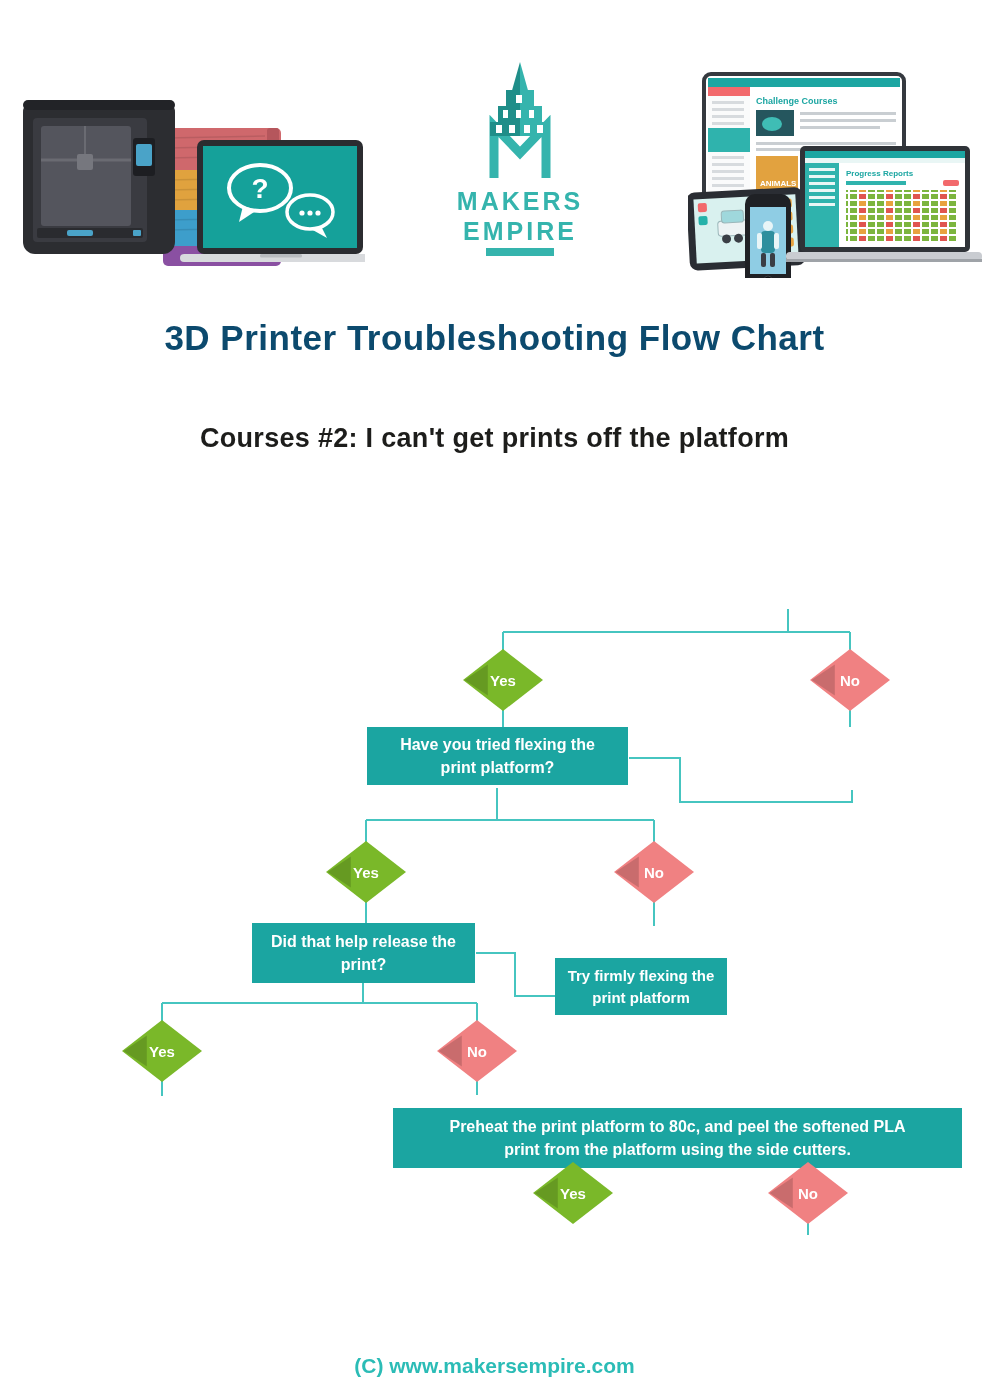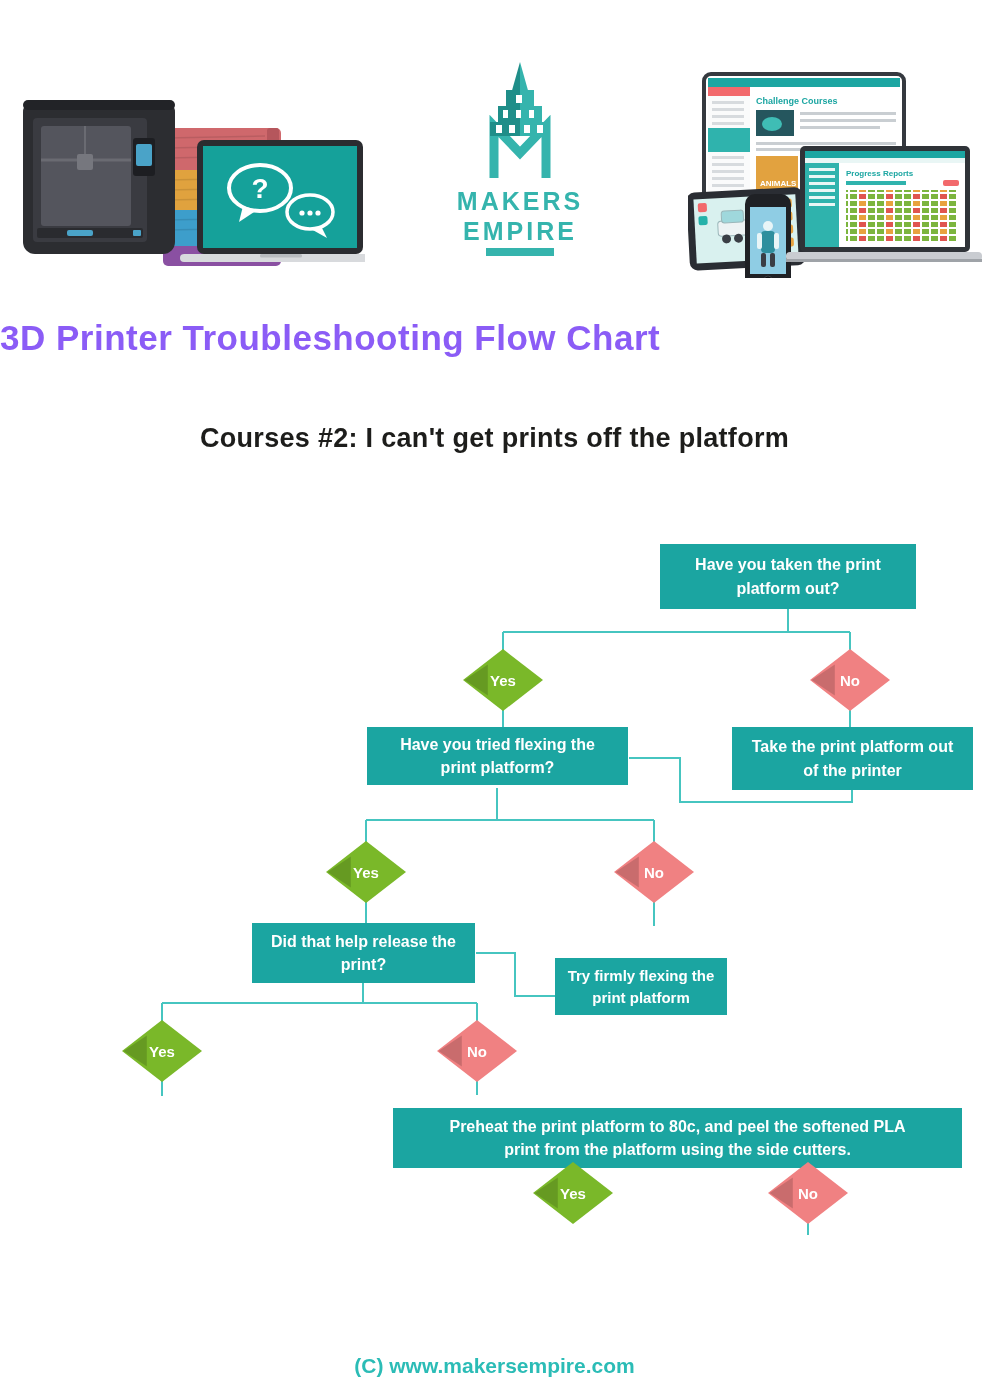--- a/index.html
+++ b/index.html
@@ -4,22 +4,22 @@
 <style>
   html,body { margin:0; padding:0; background:#ffffff; }
   .page {
     position:relative; width:989px; height:1400px; background:#ffffff;
     overflow:hidden; font-family:"Liberation Sans", sans-serif;
   }
   svg text { font-family:"Liberation Sans", sans-serif; }
 
   
   .title {
-    position:absolute; top:318px; left:0; width:100%; text-align:left;
-    color:#8b5cf6; font-size:35px; font-weight:700; letter-spacing:0.5px;
+    position:absolute; top:318px; left:0; width:100%; text-align:center;
+    color:#0c4a6e; font-size:35px; font-weight:700; letter-spacing:0.5px;
   }
   .subtitle {
     position:absolute; top:423px; left:0; width:100%; text-align:center;
     color:#1D1D1B; font-size:27px; font-weight:700; letter-spacing:0.3px;
   }
   .footer {
     position:absolute; top:1354px; left:0; width:100%; text-align:center;
     color:#2BBCB6; font-size:21px; font-weight:700;
   }
 
@@ -288,26 +288,22 @@
       <path d="M654 983 L654 996 L515 996 L515 953 L476 953"></path>
       <path d="M363 983 L363 1003"></path>
       <path d="M162 1003 L477 1003"></path>
       <path d="M162 1003 L162 1096"></path>
       <path d="M477 1003 L477 1095"></path>
       <path d="M573 1155 L573 1180"></path>
       <path d="M808 1155 L808 1235"></path>
     </g>
   </svg>
 
-  <div class="flow-box b1">Have you taken the print
-platform out?</div>
   <div class="flow-box b2">Have you tried flexing the
 print platform?</div>
-  <div class="flow-box b3">Take the print platform out
-of the printer</div>
   <div class="flow-box b4">Did that help release the
 print?</div>
   <div class="flow-box b5">Try firmly flexing the
 print platform</div>
   <div class="flow-box b7">Preheat the print platform to 80c, and peel the softened PLA
 print from the platform using the side cutters.</div>
 
   <div class="diamond green d1">
       <span>Yes</span>
     </div>

